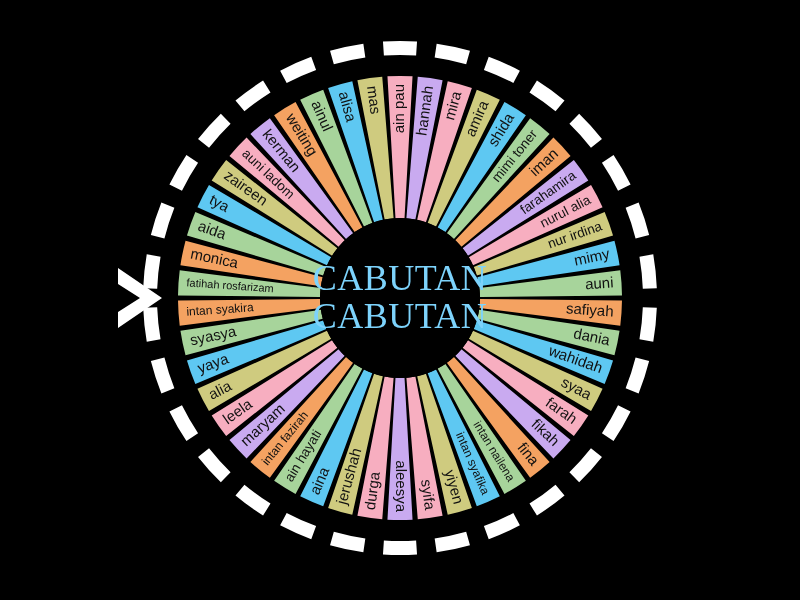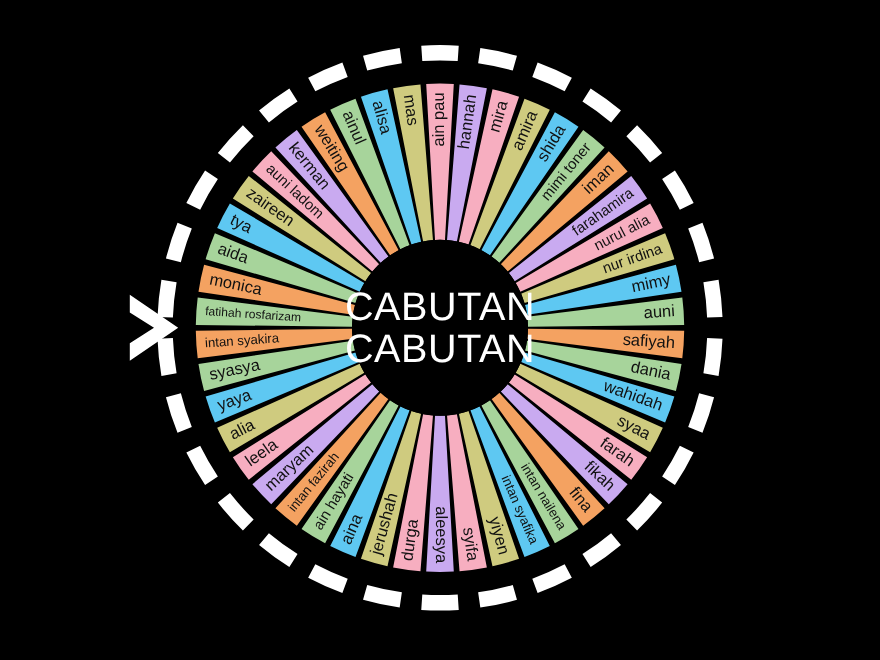--- a/index.html
+++ b/index.html
@@ -2,22 +2,22 @@
 <html><head>
 <meta charset="utf-8">
 <style>
   html,body{margin:0;padding:0;background:#000;}
   body{width:800px;height:600px;overflow:hidden;font-family:"Liberation Sans",sans-serif;}
   #stage{position:relative;width:800px;height:600px;background:#000;}
   #wheelWrap{position:absolute;left:0;top:0;width:800px;height:600px;}
   svg{display:block;}
   .seg-label{font-family:"Liberation Sans",sans-serif;fill:#111;dominant-baseline:middle;}
   #hubText{position:absolute;left:400px;top:298px;transform:translate(-50%,-50%);
-    width:230px;text-align:center;color:#ffffff;font-size:36px;line-height:1.05;
-    font-family:Liberation Sans, sans-serif;letter-spacing:.5px;pointer-events:none;}
+    width:230px;text-align:center;color:#7dd3fc;font-size:36px;line-height:1.05;
+    font-family:Liberation Serif, serif;letter-spacing:.5px;pointer-events:none;}
   #pointer{position:absolute;left:112px;top:264px;width:56px;height:68px;}
 </style>
 </head>
 <body>
 
 <div id="stage" style="background: rgb(0, 0, 0);">
 
   <div id="wheelWrap">
     <svg id="wheelSvg" width="800" height="600" viewBox="0 0 800 600">
       <g id="ringGroup">

